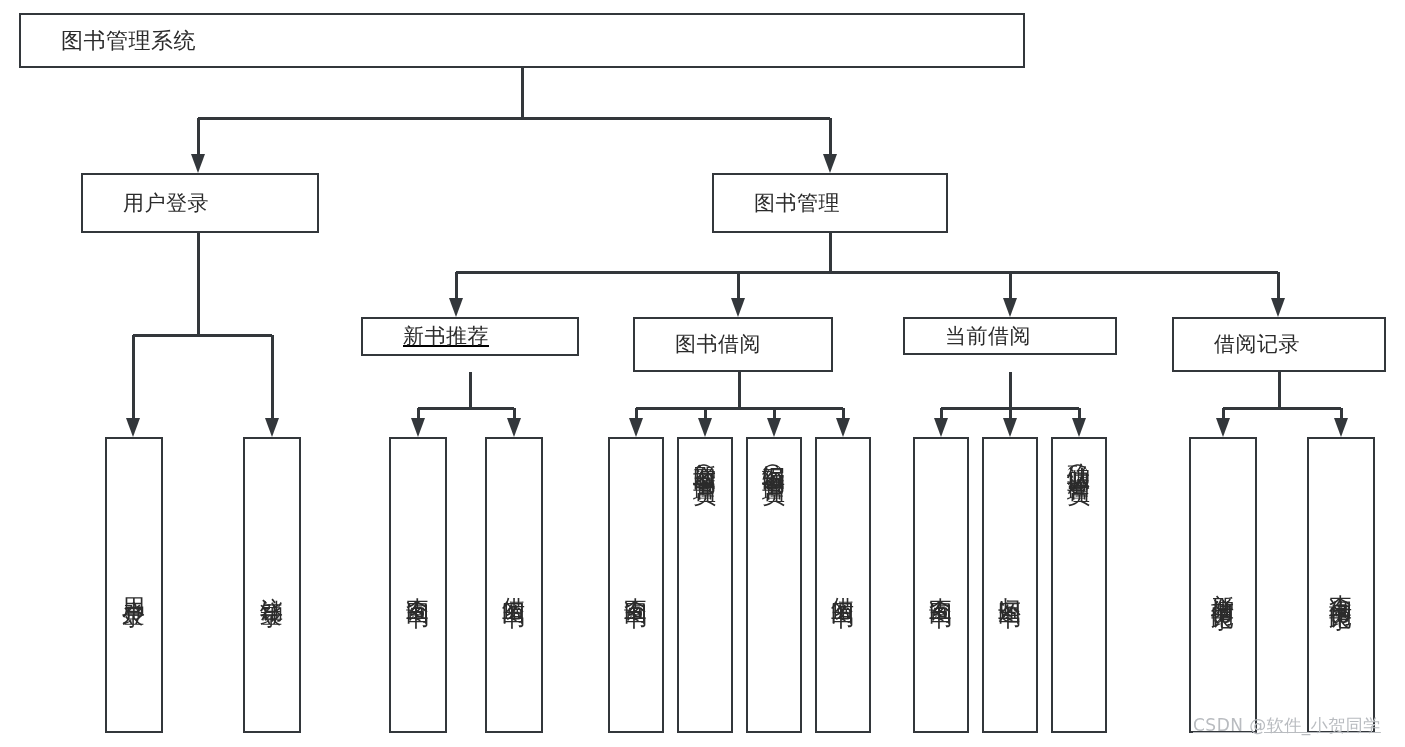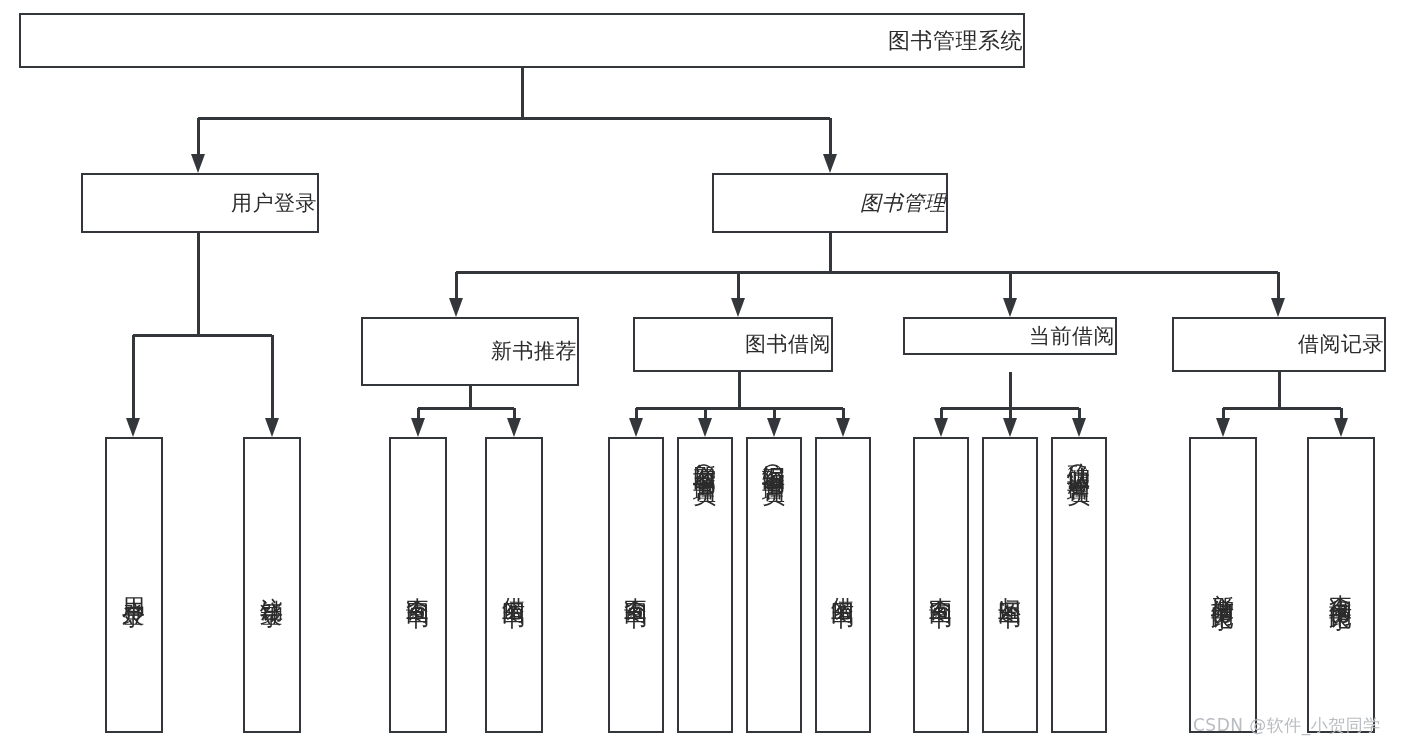--- a/index.html
+++ b/index.html
@@ -29,21 +29,22 @@
     box-sizing: border-box;
     background: #ffffff;
     border: 2px solid #33373b;
     display: flex;
     align-items: center;
     justify-content: center;
     overflow: hidden;
   }
   .node-box.horizontal {
     align-items: center;
-    justify-content: flex-end;
+    justify-content: flex-start;
+    padding-left: 40px;
   }
   .node-box.vertical {
     align-items: flex-start;
     justify-content: center;
     padding-top: 6px;
   }
   .node-box.vertical.centered {
     align-items: center;
     padding-top: 0;
   }
@@ -66,20 +67,21 @@
     text-orientation: upright;
     font-size: 23px;
     letter-spacing: 3px;
   }
   .watermark {
     position: absolute;
     color: #b9bcc0;
     font-size: 17px;
     white-space: nowrap;
     letter-spacing: 0.5px;
+    text-decoration: underline;
   }
 </style>
 </head>
 <body>
 
 <div id="diagram-root">
 
   <svg id="tree-svg" viewBox="0 0 1405 747" xmlns="http://www.w3.org/2000/svg">
     <g id="connector-group" stroke="#33373b" stroke-width="3" fill="none" shape-rendering="crispEdges">
         <line x1="522" y1="68" x2="522" y2="118"></line>
@@ -139,24 +141,24 @@
       </g>
   </svg>
 
   <div id="nodes-layer">
       <div class="node-box horizontal" style="left: 19px; top: 13px; width: 1006px; height: 55px;">
         <span class="node-label root-text">图书管理系统</span>
       </div>
       <div class="node-box horizontal" style="left: 81px; top: 173px; width: 238px; height: 60px;">
         <span class="node-label h-text">用户登录</span>
       </div>
-      <div class="node-box horizontal" style="left: 712px; top: 173px; width: 236px; height: 60px; font-style: italic;">
+      <div class="node-box horizontal" style="left: 712px; top: 173px; width: 236px; height: 60px;">
         <span class="node-label h-text">图书管理</span>
       </div>
-      <div class="node-box horizontal" style="left: 361px; top: 317px; width: 218px; height: 69px;">
+      <div class="node-box horizontal" style="left: 361px; top: 317px; width: 218px; height: 39px; text-decoration: underline;">
         <span class="node-label h-text">新书推荐</span>
       </div>
       <div class="node-box horizontal" style="left: 633px; top: 317px; width: 200px; height: 55px;">
         <span class="node-label h-text">图书借阅</span>
       </div>
       <div class="node-box horizontal" style="left: 903px; top: 317px; width: 214px; height: 38px;">
         <span class="node-label h-text">当前借阅</span>
       </div>
       <div class="node-box horizontal" style="left: 1172px; top: 317px; width: 214px; height: 55px;">
         <span class="node-label h-text">借阅记录</span>

